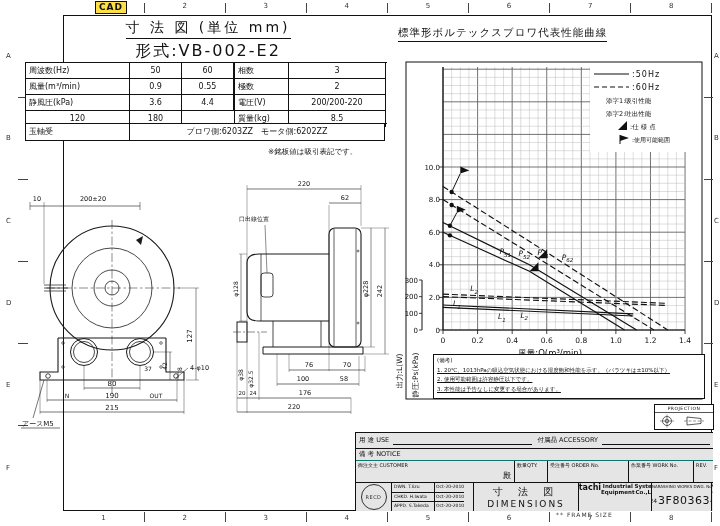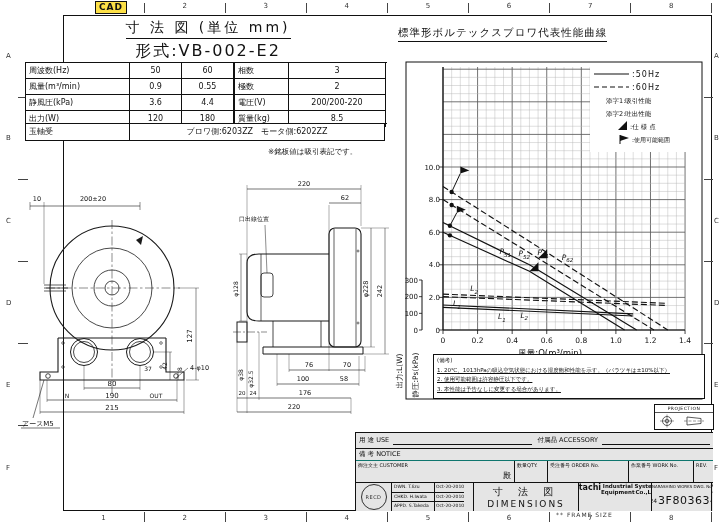--- a/index.html
+++ b/index.html
@@ -114,21 +114,20 @@
   <div class="tgrid" style="left:1px;top:1px;grid-template-columns:104px 52px 52px;">
     <div class="c">周波数(Hz)</div>
     <div class="c val">50</div>
     <div class="c val">60</div>
     <div class="c">風量(m³/min)</div>
     <div class="c val">0.9</div>
     <div class="c val">0.55</div>
     <div class="c">静風圧(kPa)</div>
     <div class="c val">3.6</div>
     <div class="c val">4.4</div>
-    <div class="c">出力(W)</div>
     <div class="c val">120</div>
     <div class="c val">180</div>
   </div>
   <div class="spec-border" style="left:209px;top:0;width:152px;height:61px;"></div>
   <div class="tgrid" style="left:210px;top:1px;grid-template-columns:54px 97px;">
     <div class="c">相数</div>
     <div class="c val">3</div>
     <div class="c">極数</div>
     <div class="c val">2</div>
     <div class="c">電圧(V)</div>

